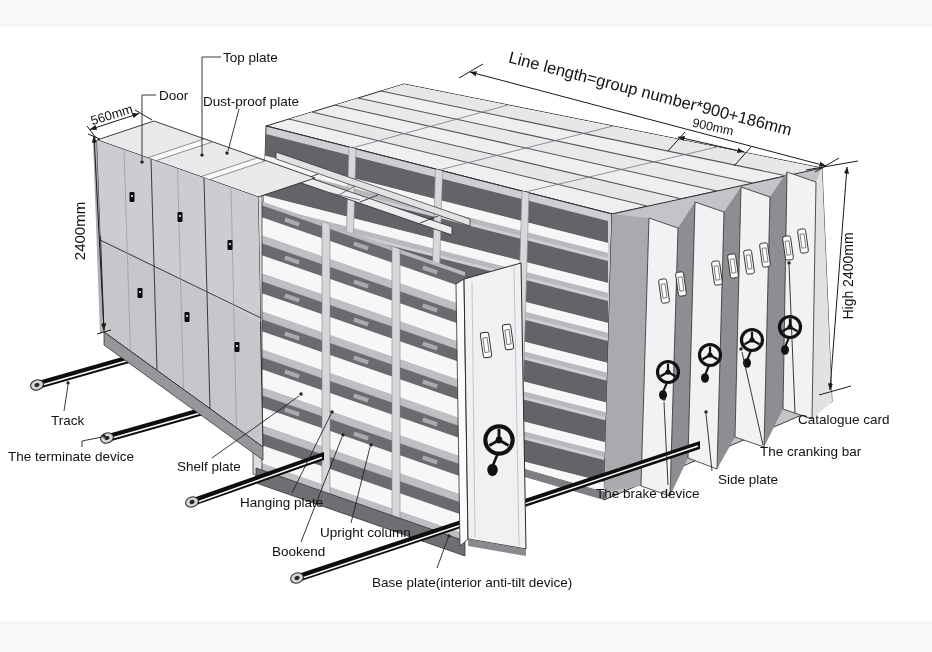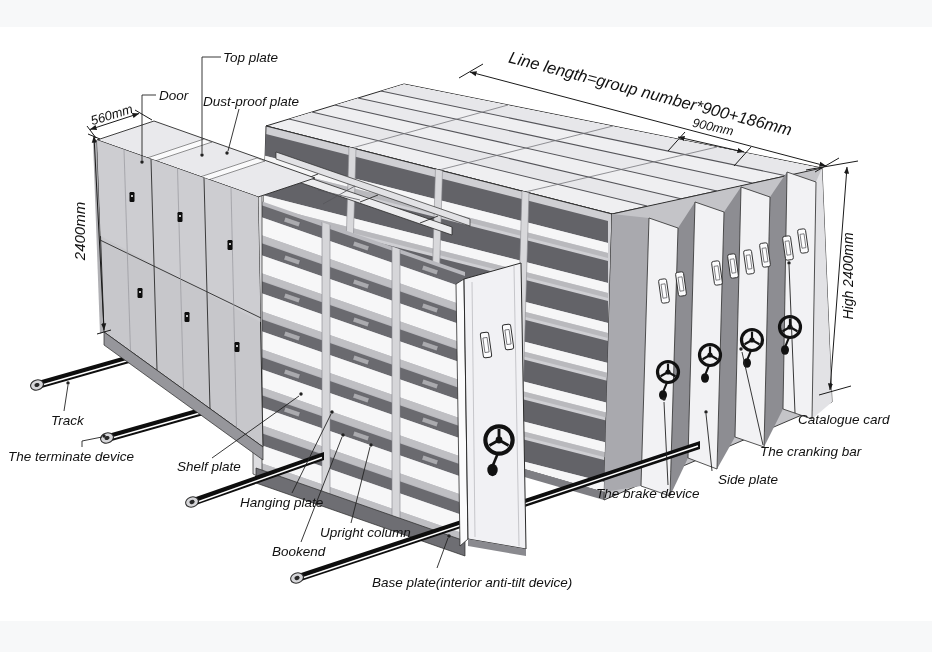--- a/index.html
+++ b/index.html
@@ -1,17 +1,17 @@
 <!DOCTYPE html>
 <html><head>
 <meta charset="utf-8">
 <style>
   html,body{margin:0;padding:0;background:#fff;}
   .stage{position:relative;width:932px;height:652px;background:#ffffff;overflow:hidden;
-         font-family:"Liberation Sans",sans-serif;font-style:italic;}
+         font-family:"Liberation Sans",sans-serif;}
   svg{display:block}
   .lbl{font-family:"Liberation Sans",sans-serif;font-size:13.5px;fill:#111;}
   .dim{font-family:"Liberation Sans",sans-serif;fill:#111;}
   .leader{stroke:#222;stroke-width:0.9;fill:none;}
   .ldot{fill:#222;}
   .seam{stroke:#55555a;stroke-width:1.1;}
   .xseam{stroke:#77777c;stroke-width:0.8;}
 </style>
 </head>
 <body>

